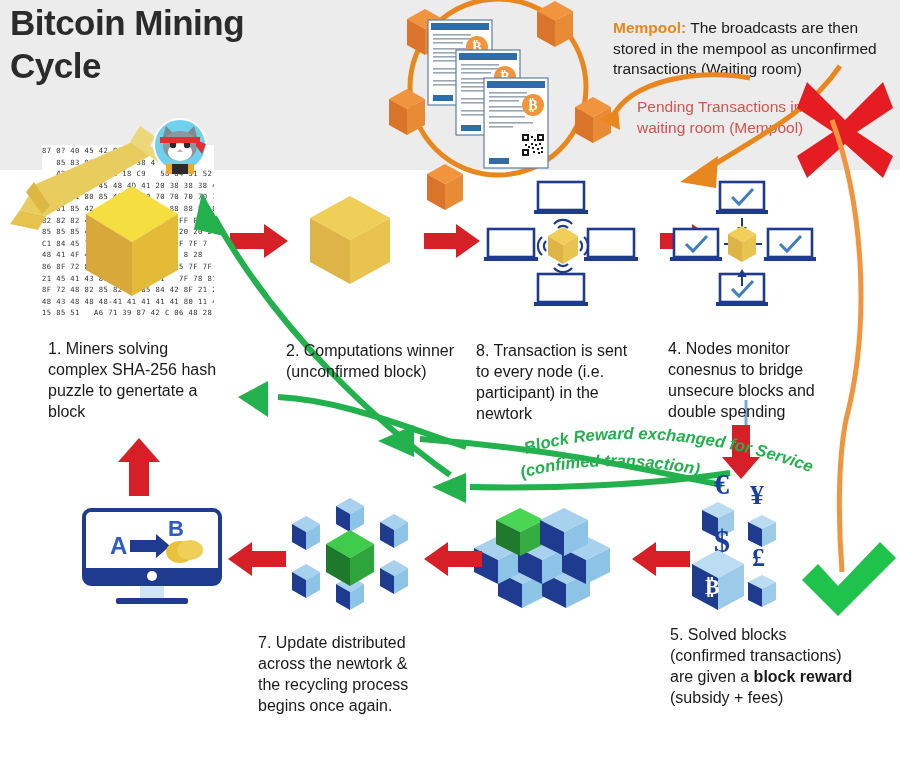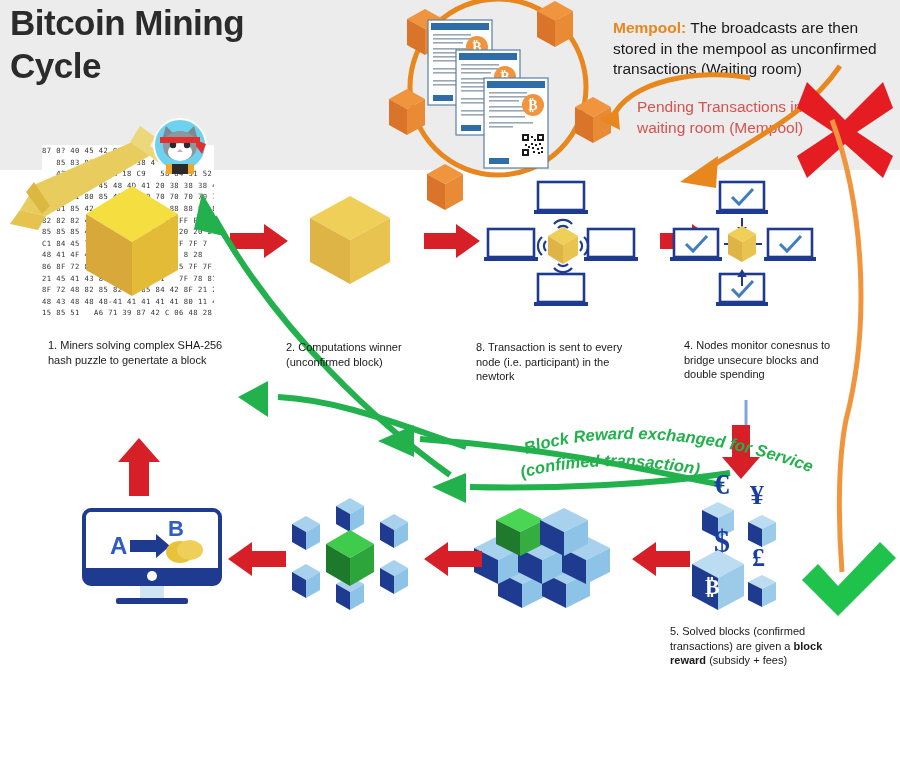--- a/index.html
+++ b/index.html
@@ -24,21 +24,21 @@
     position: absolute; left: 10px; top: 2px;
     width: 330px;
     font-size: 35px; font-weight: bold;
     color: #2b2b2b; line-height: 1.22;
     letter-spacing: -0.5px;
     white-space: pre-line;
   }
   
   .caption {
     position: absolute;
-    font-size: 11px;
+    font-size: 16px;
     line-height: 1.32;
     color: #1a1a1a;
   }
   .mempool-word { color: #e8871e; font-weight: bold; }
   .bold { font-weight: bold; }
   
   #mempool-note {
     position: absolute; left: 613px; top: 18px; width: 287px;
     font-size: 15.5px; line-height: 1.33; color: #1a1a1a;
   }
@@ -557,16 +557,17 @@
     <text x="28" y="46" font-size="24" font-weight="bold" fill="#2f5bc4" font-family="Liberation Sans, sans-serif">A</text>
     <polygon points="48,32 74,32 74,26 88,38 74,50 74,44 48,44" fill="#1f3b8f"></polygon>
     <text x="86" y="28" font-size="22" font-weight="bold" fill="#2f5bc4" font-family="Liberation Sans, sans-serif">B</text>
     <ellipse cx="98" cy="44" rx="14" ry="11" fill="#e8c23c"></ellipse>
     <ellipse cx="108" cy="42" rx="13" ry="10" fill="#f0cf58"></ellipse>
   </svg>
 
   <div class="caption" id="cap1" style="left: 48px; top: 338px; width: 175px;">1. Miners solving complex SHA-256 hash puzzle to genertate a block</div>
   <div class="caption" id="cap2" style="left: 250px; top: 340px; width: 180px; margin-left: 36px;">2. Computations winner (unconfirmed block)</div>
   <div class="caption" id="cap3" style="left: 476px; top: 340px; width: 165px;">8. Transaction is sent to every node (i.e. participant) in the newtork</div>
-  <div class="caption" id="cap4" style="left: 684px; top: 338px; width: 170px;">4. Nodes monitor conesnus to bridge unsecure blocks and double spending</div>
+  <div class="caption" id="cap4" style="left: 668px; top: 338px; width: 170px;">4. Nodes monitor conesnus to bridge unsecure blocks and double spending</div>
   <div class="caption" id="cap5" style="left: 670px; top: 624px; width: 185px;"><span>5. Solved blocks (confirmed transactions) are given a </span><span class="bold">block reward</span><span> (subsidy + fees)</span></div>
+  <div class="caption" id="cap7" style="left: 258px; top: 632px; width: 172px;">7. Update distributed across the newtork &amp; the recycling process begins once again.</div>
 
 </div>
 
 </body></html>

